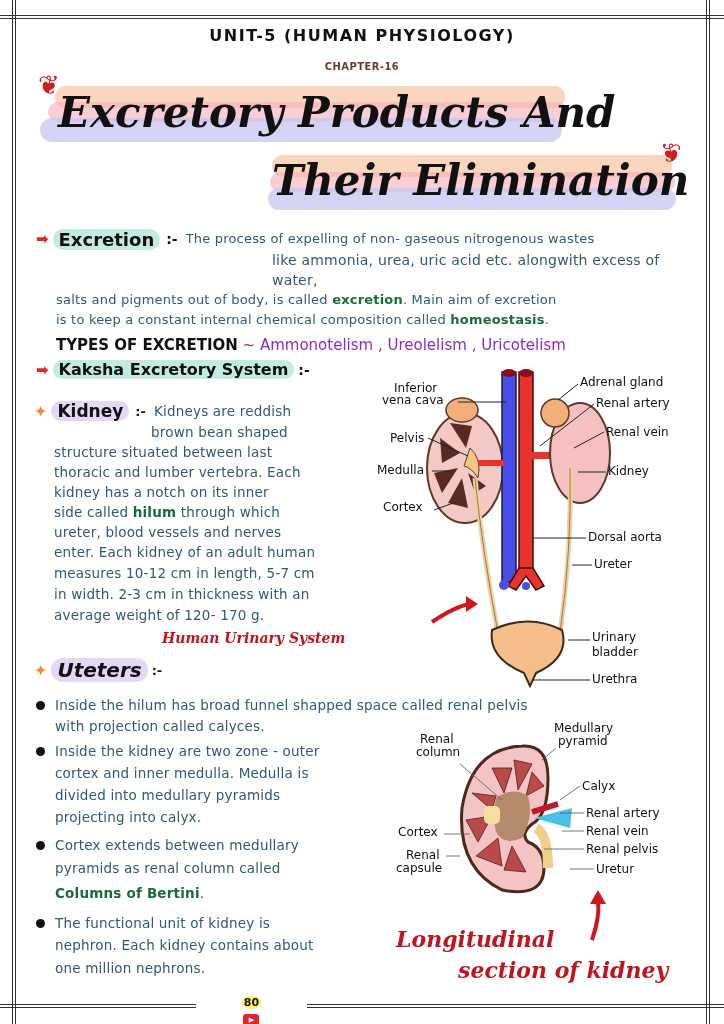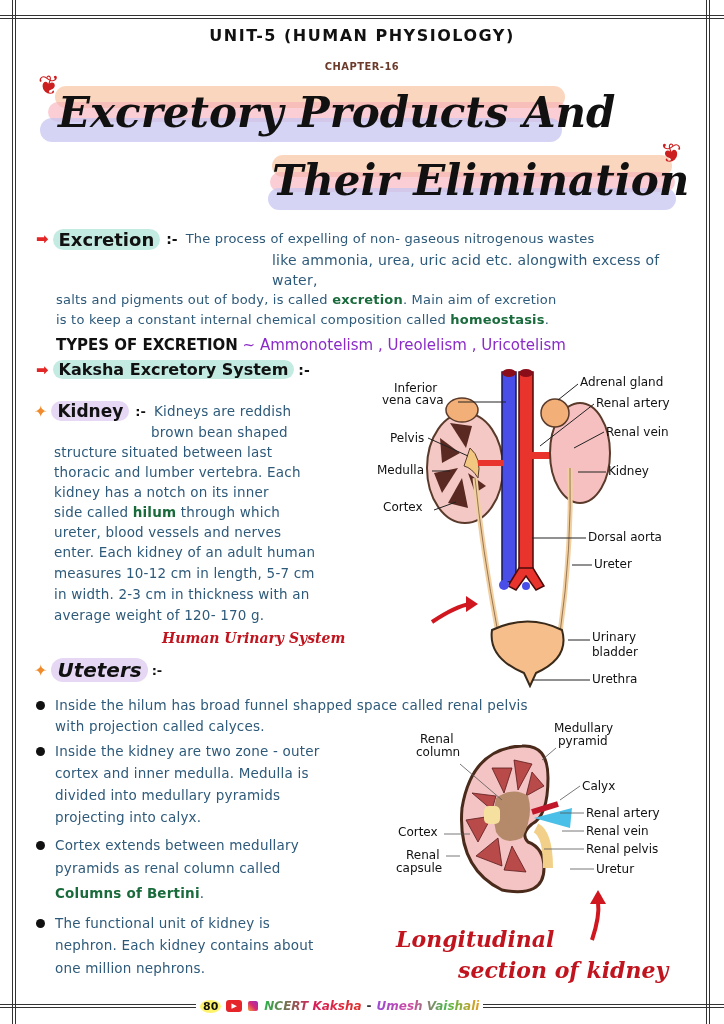--- a/index.html
+++ b/index.html
@@ -32,21 +32,21 @@
 
   .heading { font-family: "DejaVu Sans", sans-serif; font-weight: bold; color: #111; }
   .hand { font-family: "DejaVu Sans", sans-serif; color: #2e5a7a; font-size: 13.5px; line-height: 22px; letter-spacing: 0.2px; }
   .green { color: #1a6b3c; font-weight: bold; }
   .purple { color: #8b2bc7; }
   .red-cap { color: #c0141e; font-family: "DejaVu Serif", serif; font-style: italic; font-weight: bold; }
 
   .lbl { position: absolute; font-family: "DejaVu Sans", sans-serif; font-size: 12px; color: #111; white-space: nowrap; line-height: 13px; }
   .lbl.sm { font-size: 12px; }
 
-  .footer { position: absolute; top: 996px; left: 196px; height: 20px; display: flex; align-items: center; gap: 5px; background: #fff; padding: 0 4px; font-weight: bold; font-size: 12px; }
+  .footer { position: absolute; top: 996px; left: 196px; height: 20px; display: flex; align-items: center; gap: 5px; background: #fff; padding: 0 4px; font-weight: bold; font-size: 12px; flex-direction: column; }
   .page-no { background: #fff36b; border-radius: 50%; padding: 0 3px; font-size: 11px; color: #111; }
 </style>
 </head>
 <body>
 
 <div class="hline" style="top:15px;"></div>
 <div class="hline" style="top:1004px;"></div>
 <div class="vline" style="left:12px;"></div>
 <div class="vline" style="left:706px;"></div>
 

